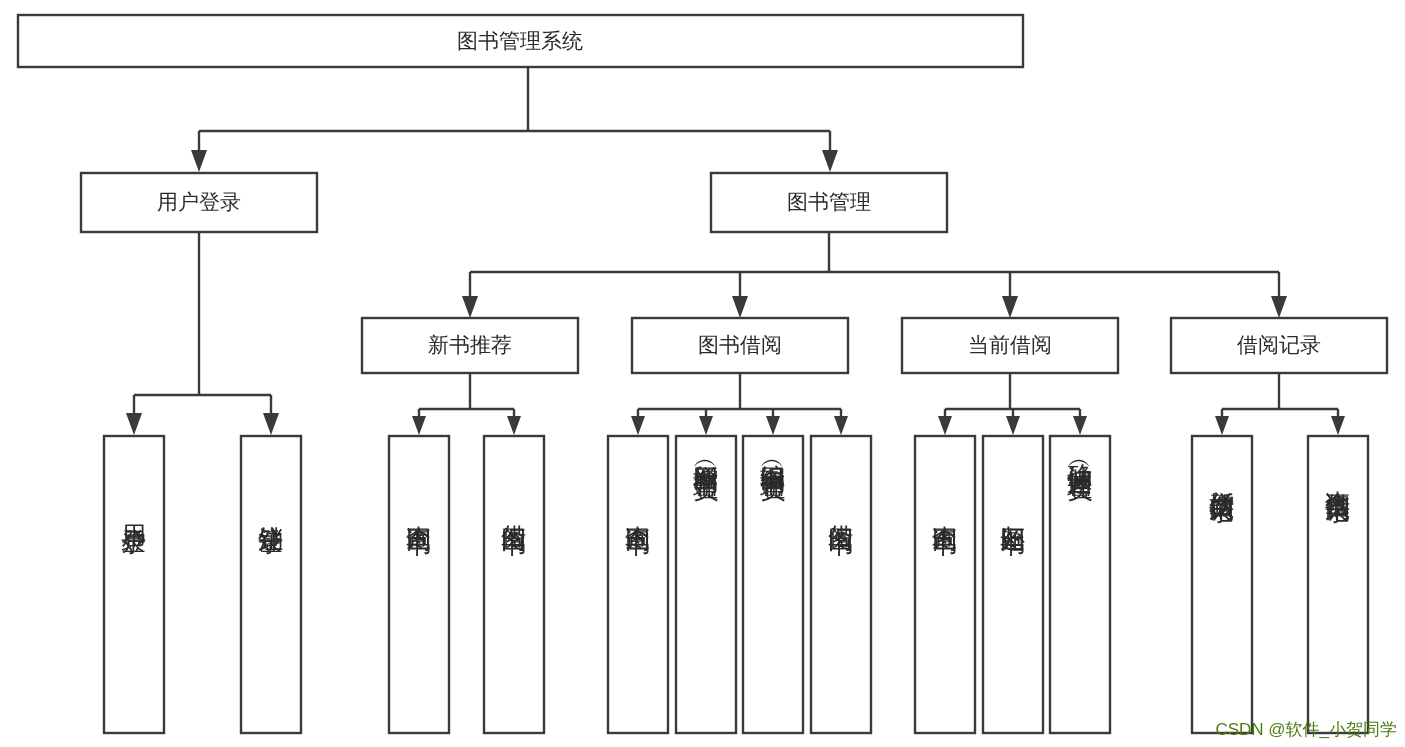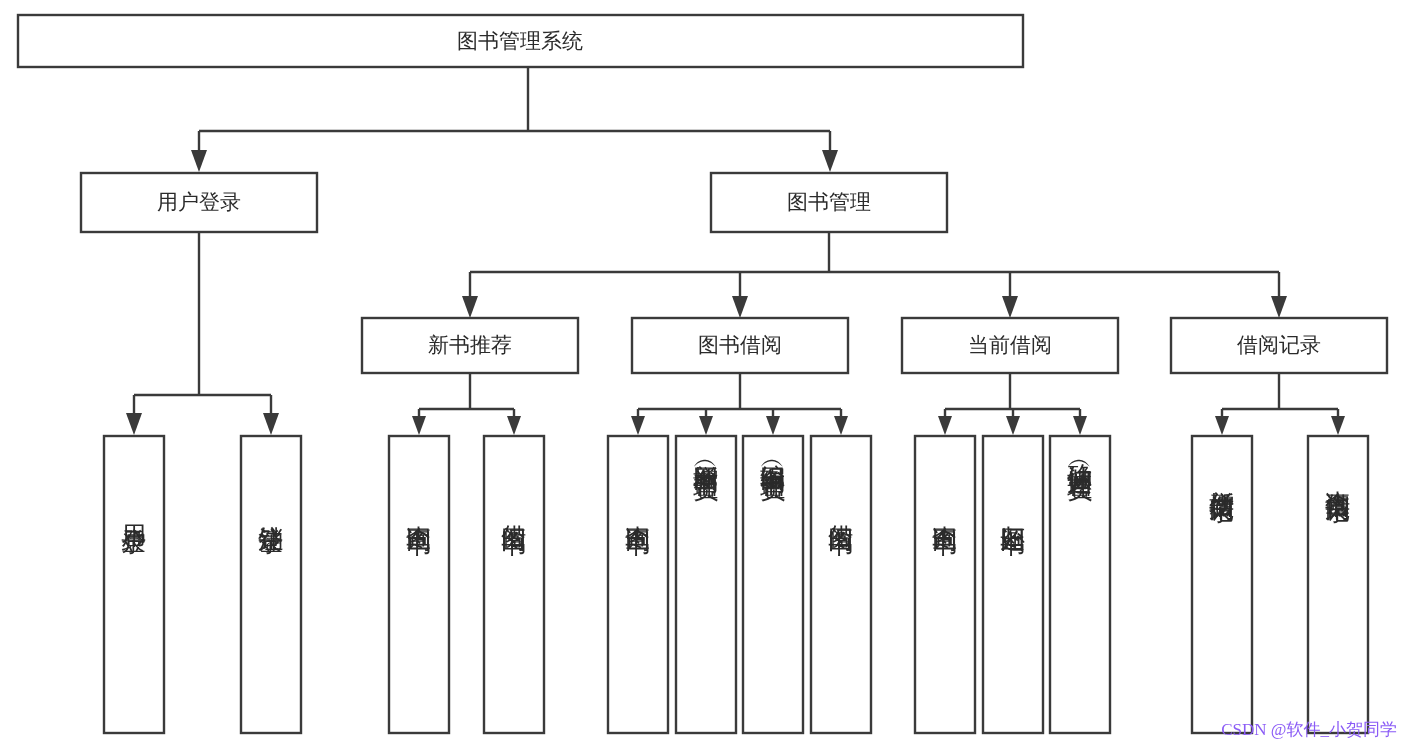--- a/index.html
+++ b/index.html
@@ -60,23 +60,23 @@
     font-size: 25px;
     line-height: 1.06;
     color: #2b2b2b;
     letter-spacing: 2px;
     white-space: nowrap;
   }
   .watermark {
     position: absolute;
     right: 8px;
     bottom: 6px;
-    font-family: Liberation Serif, serif;
+    font-family: Liberation Sans, sans-serif;
     font-size: 17px;
-    color: #8b5cf6;
+    color: #4d7c0f;
     white-space: nowrap;
     user-select: none;
   }
 </style>
 </head>
 <body>
 
 <div id="diagram-root">
 
   <svg class="flow" viewBox="0 0 1405 747">

